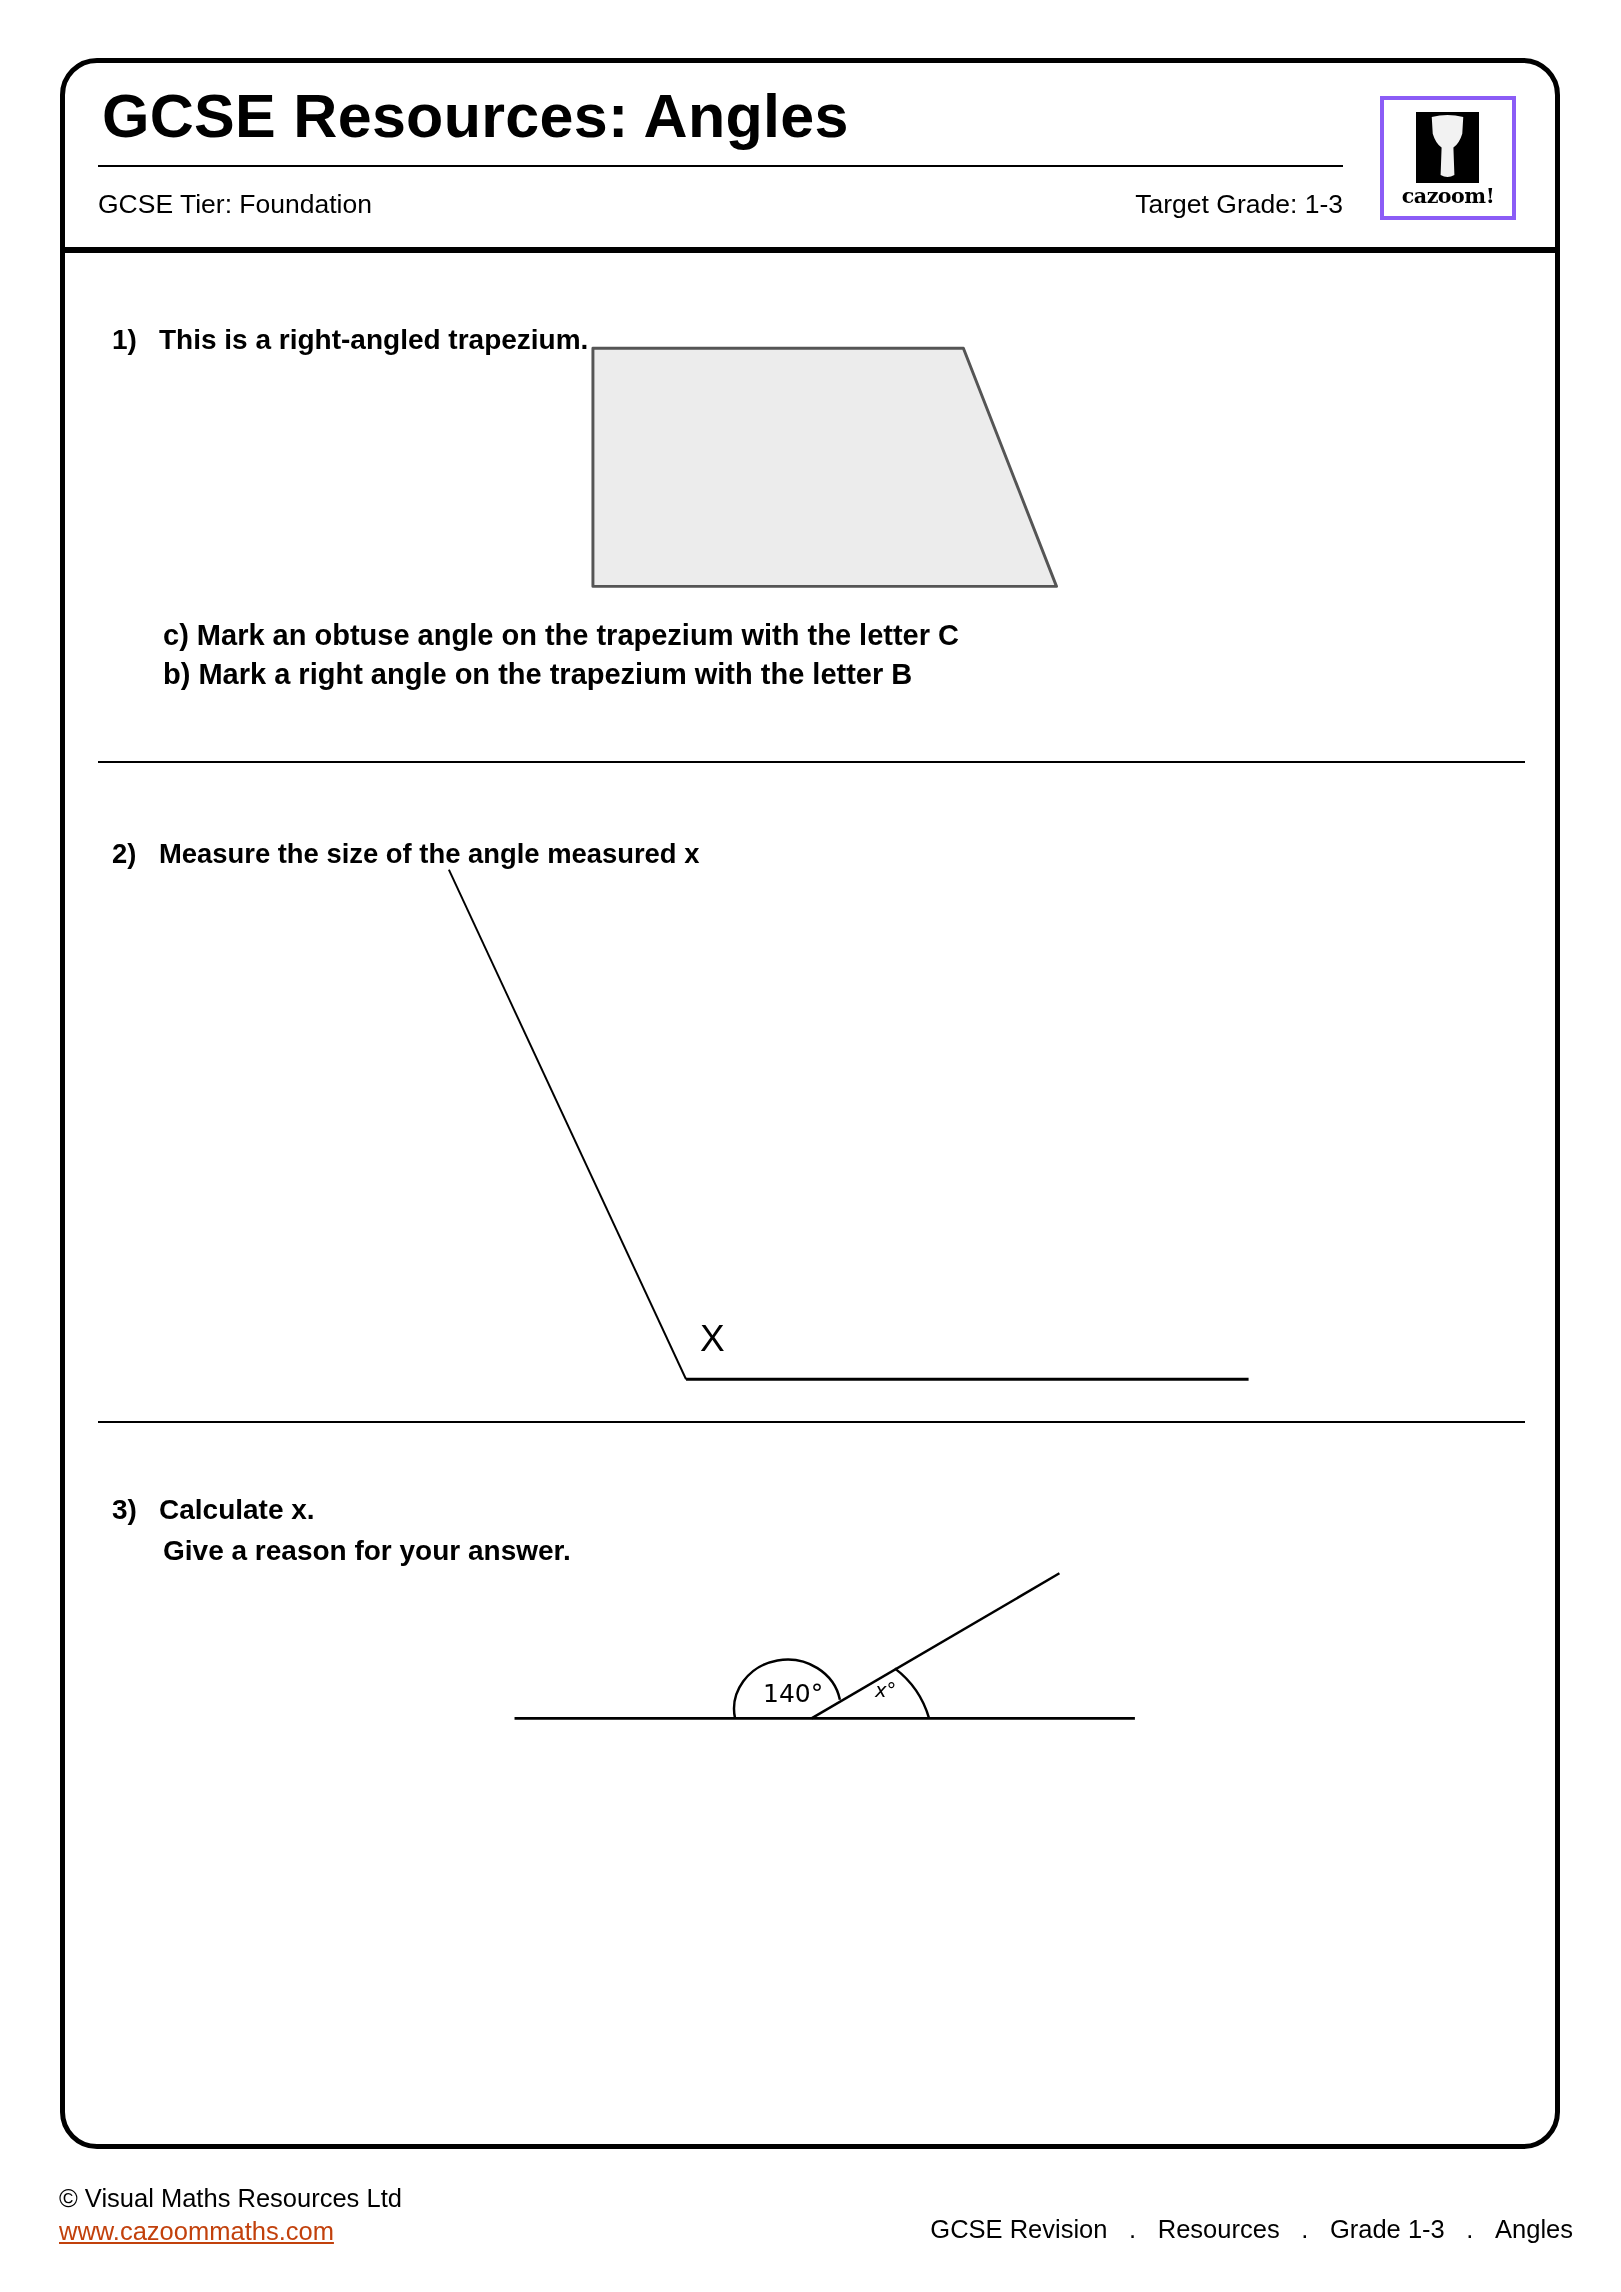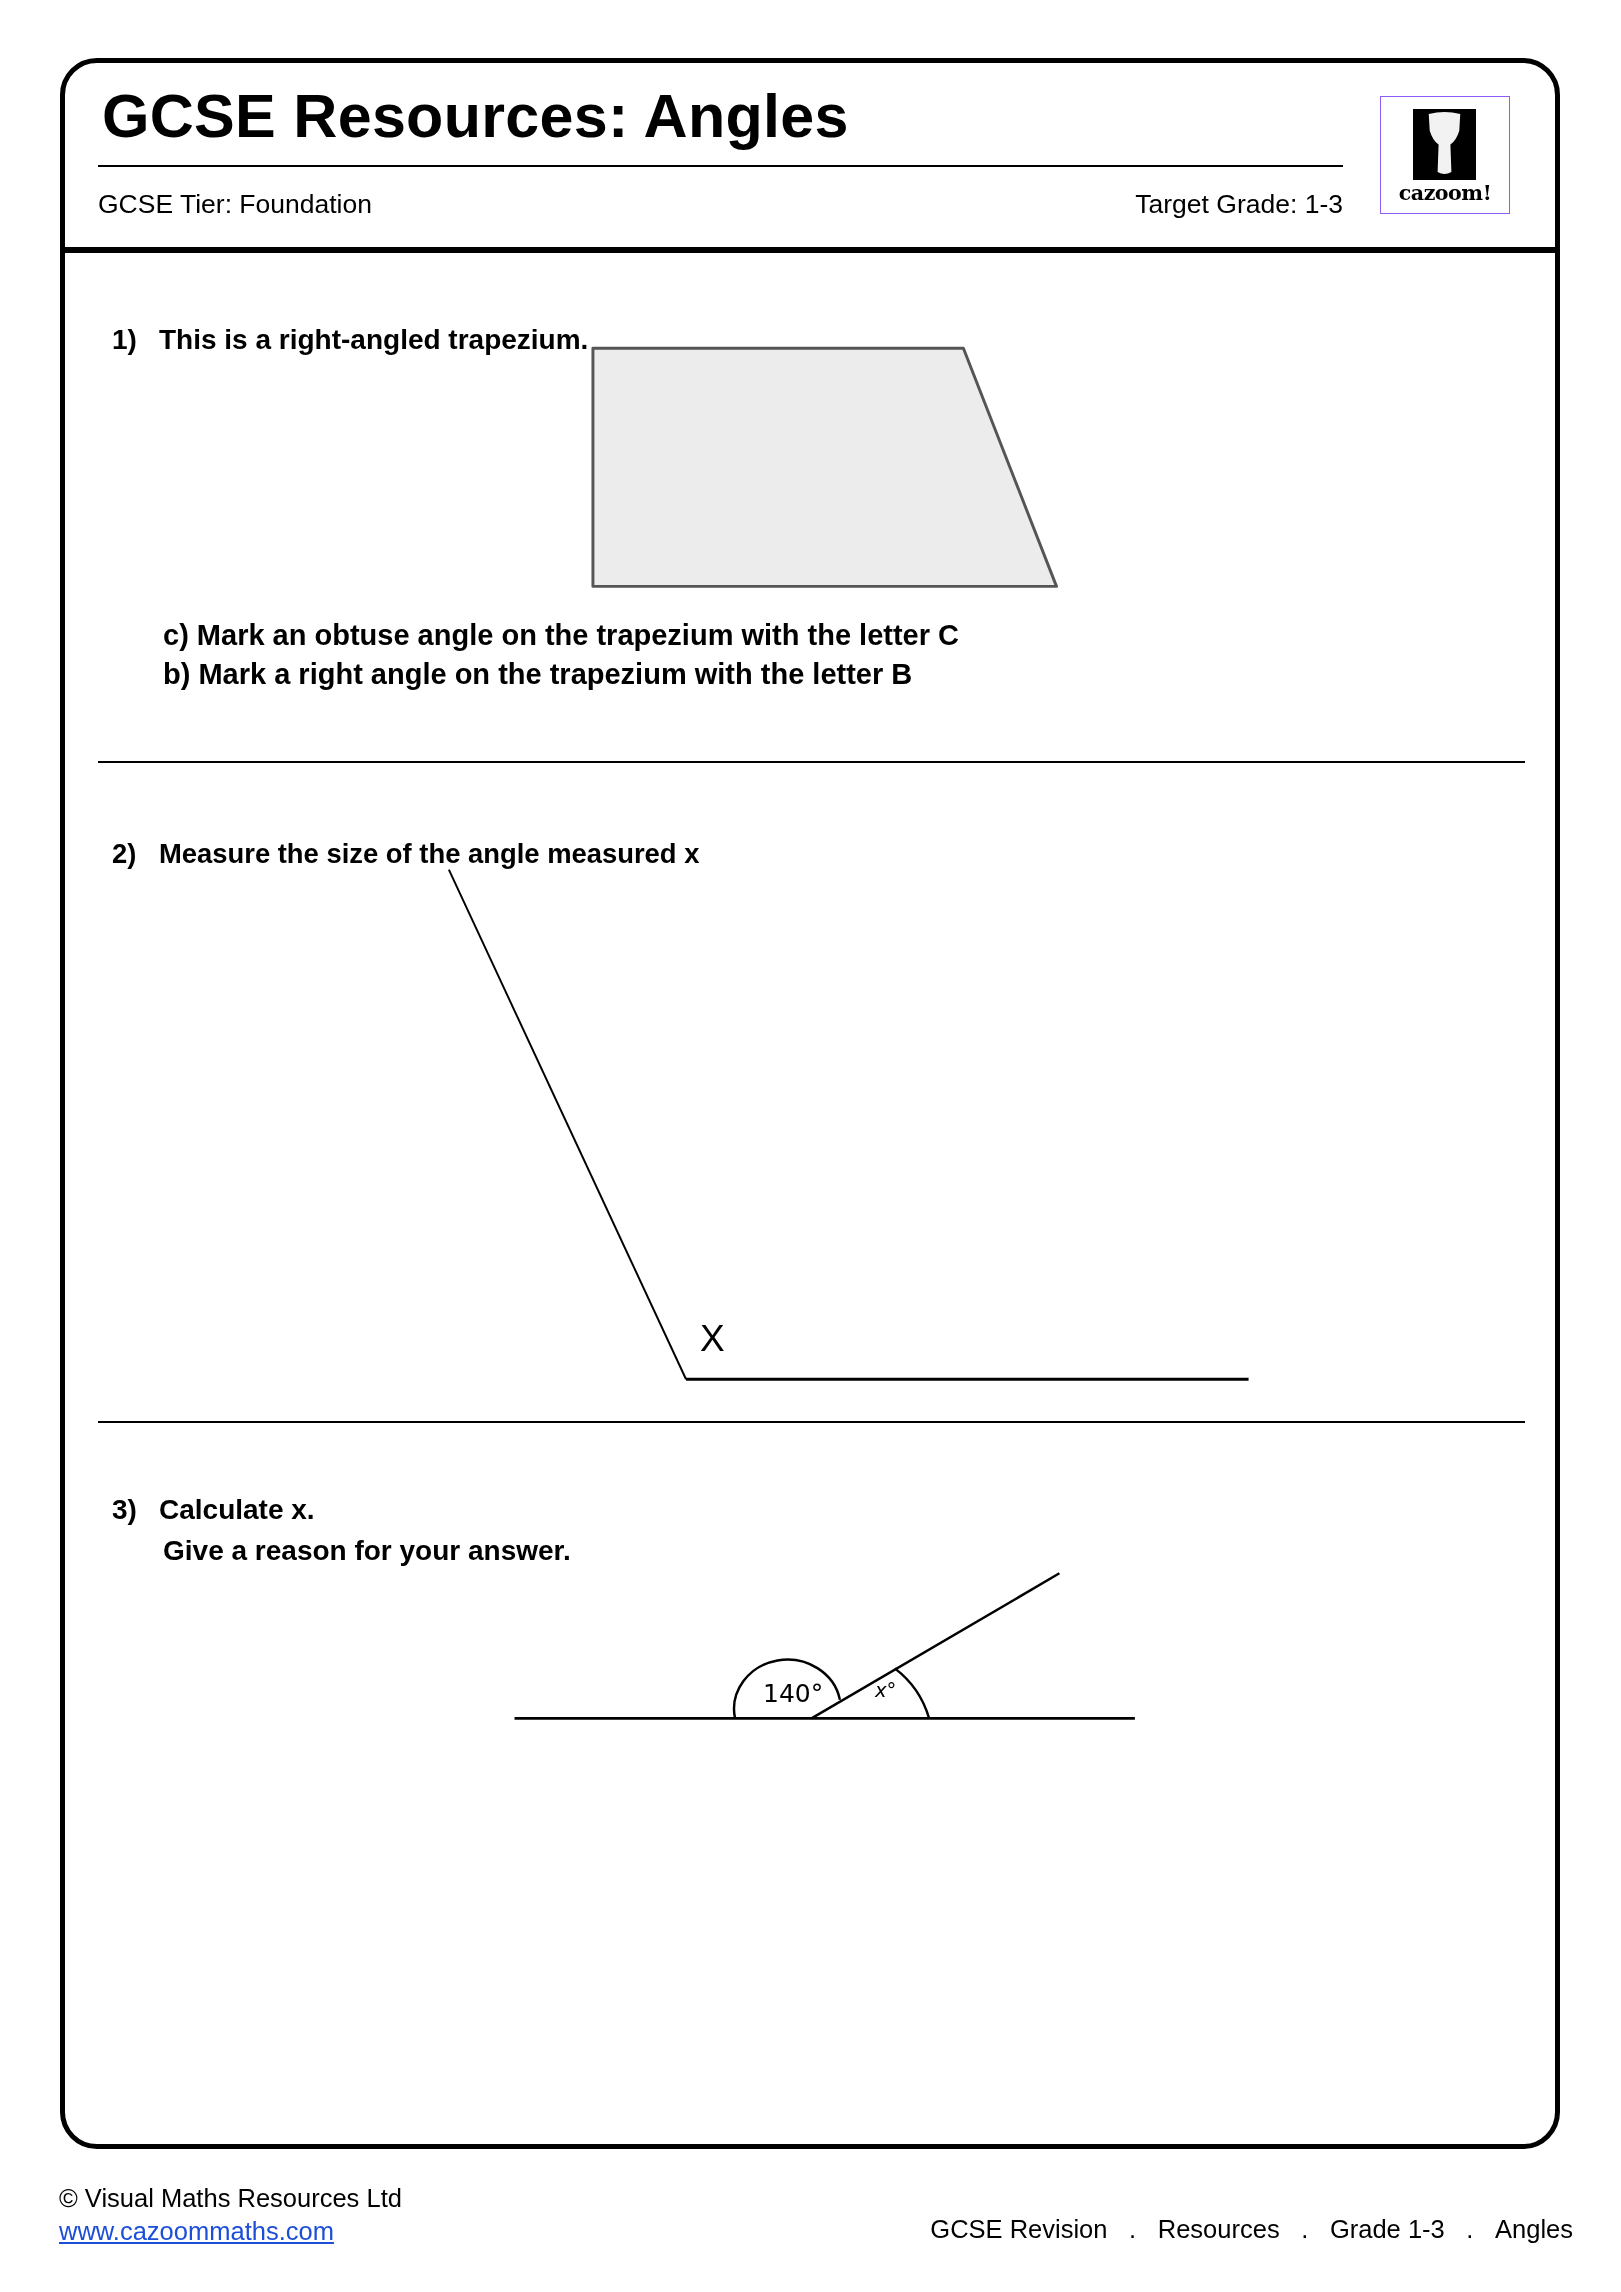--- a/index.html
+++ b/index.html
@@ -7,32 +7,32 @@
          font-family: "Liberation Sans", sans-serif; color: #000; }
   .abs { position: absolute; }
   .frame { position: absolute; left: 60px; top: 58px; width: 1490px; height: 2081px;
            border: 5.9px solid #000; border-radius: 37px; }
   .title { left: 102px; top: 86px; font-size: 61px; font-weight: bold; letter-spacing: 0.3px;
            white-space: nowrap; line-height: 1; }
   .thin-line { left: 98px; top: 165px; width: 1245px; height: 2px; background: #000; }
   .sub { top: 191px; font-size: 26.5px; line-height: 1; white-space: nowrap; }
   .sub-left { left: 98px; }
   .sub-right { right: 278px; text-align: right; }
-  .logo-box { left: 1380px; top: 96px; width: 128px; height: 116px; border: 1px solid #8b5cf6;
+  .logo-box { left: 1380px; top: 96px; width: 128px; height: 116px; border: 4px solid #8b5cf6;
               background: #fff; }
   .logo-black { position: absolute; left: 32px; top: 11.8px; width: 63px; height: 71px; background: #000; }
   .logo-text { position: absolute; left: 0; right: 0; top: 84px; text-align: center;
                font-family: "DejaVu Serif", serif; font-weight: bold; font-size: 20.6px; letter-spacing: -0.5px; }
   .thick-line { left: 63px; top: 247px; width: 1496px; height: 5.9px; background: #000; }
   .q { font-size: 28px; font-weight: bold; line-height: 1; white-space: nowrap; margin-top: 32px; }
   .q .num { display: inline-block; width: 47px; }
   .subq { font-size: 29px; font-weight: bold; line-height: 39px; white-space: nowrap; }
   .divider { left: 98px; width: 1427px; height: 2px; background: #000; }
   .footer-left { left: 59px; font-size: 25.5px; line-height: 1; white-space: nowrap; }
-  .footer-link { color: #1d4ed8; text-decoration: underline; }
+  .footer-link { color: #c2410c; text-decoration: underline; }
   .footer-right { right: 48px; top: 2217px; font-size: 25.5px; line-height: 1; white-space: nowrap; }
   .footer-right .sep { display: inline-block; margin: 0 21.6px; }
   svg { position: absolute; left: 0; top: 0; }
 </style>
 </head>
 <body>
 
 <div class="frame"></div>
 
 <div class="abs title">GCSE Resources: Angles</div>

